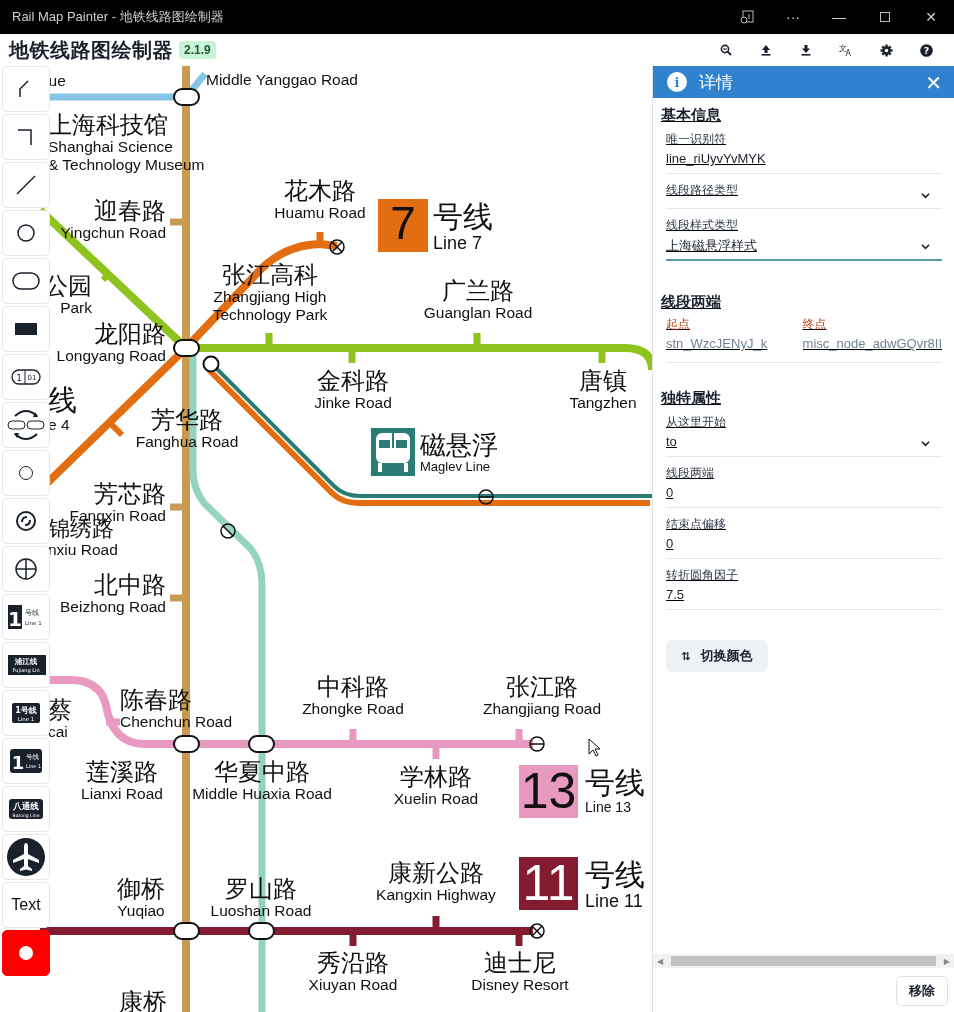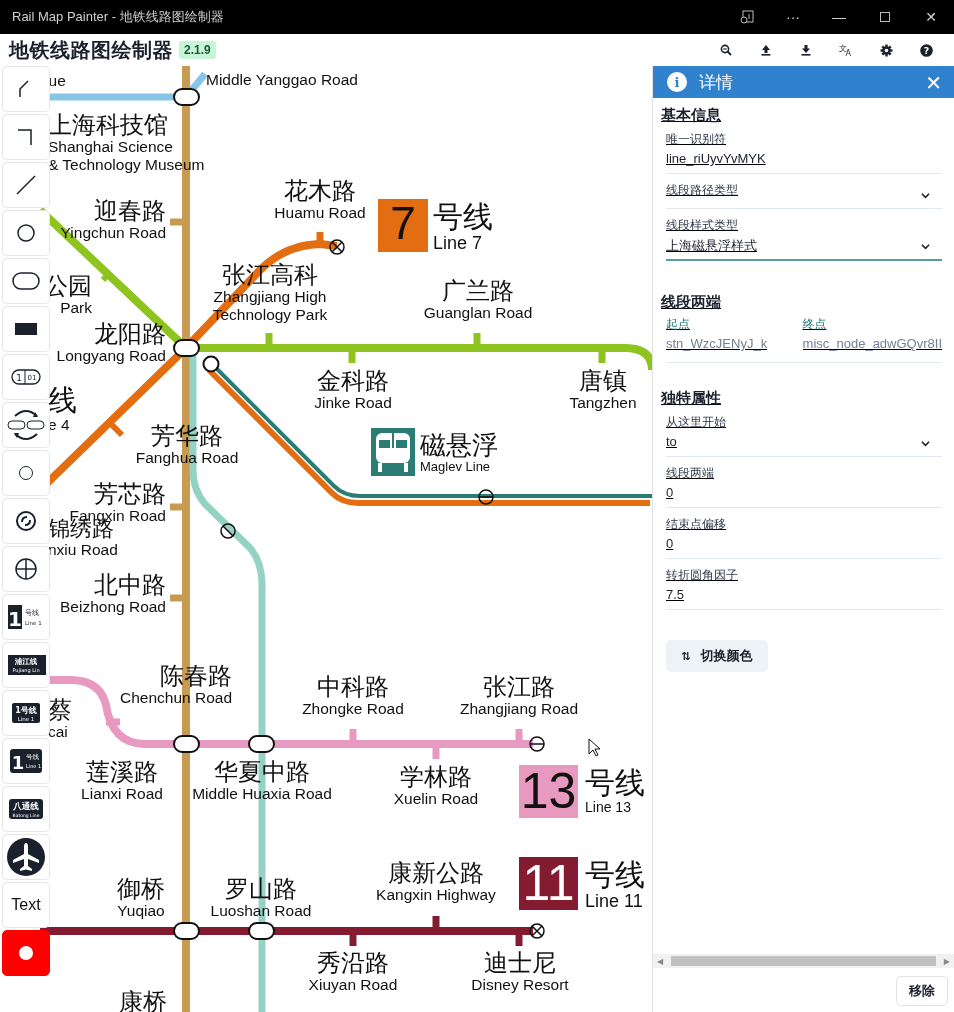--- a/index.html
+++ b/index.html
@@ -30,21 +30,21 @@
   .panel-head .close { position: absolute; right: 12px; top: 5px; font-size: 20px; color: #fff; }
   .section { padding: 8px 8px 16px 8px; text-decoration: underline; }
   .section h3 { font-size: 15px; font-weight: bold; color: #1a202c; margin-bottom: 4px; }
   .field { margin: 0 4px 6px 5px; border-bottom: 1px solid #e2e8f0; padding: 2px 0 6px 0; position: relative; }
   .field .fl { font-size: 12px; color: #2d3748; display: block; margin-bottom: 3px; }
   .field .fv { font-size: 13px; color: #1a202c; display: block; height: 16px; }
   .field .chev { position: absolute; right: 12px; bottom: 8px; width: 9px; height: 9px; }
   .field.active { border-bottom: 2px solid #5a9aa6; }
   .two { display: flex; margin: 0 4px 0 5px; border-bottom: 1px solid #e2e8f0; }
   .two .col { width: 142px; padding-bottom: 6px; }
-  .two .fl { font-size: 12px; color: #0f766e; display: block; margin-bottom: 3px; }
+  .two .fl { font-size: 12px; color: #c2410c; display: block; margin-bottom: 3px; }
   .two .fv { font-size: 13px; color: #718096; display: block; white-space: nowrap; overflow: hidden; height: 16px; }
   .btn-swap { margin: 8px 0 0 13px; width: 102px; height: 32px; background: #edf2f7; border-radius: 5px; display: flex; align-items: center;
     justify-content: center; font-size: 13px; font-weight: bold; color: #1a202c; }
   .hscroll { position: absolute; left: 0; top: 888px; width: 301px; height: 14px; background: #f1f1f1; }
   .hscroll .thumb { position: absolute; left: 18px; top: 2px; width: 265px; height: 10px; background: #c1c1c1; }
   .hscroll .arr { position: absolute; top: 3px; font-size: 8px; color: #888; }
   .btn-remove { position: absolute; right: 6px; top: 910px; width: 52px; height: 30px; border: 1px solid #e2e2e2; border-radius: 5px;
     font-size: 13px; font-weight: bold; display: flex; align-items: center; justify-content: center; color: #1a202c; }
 </style>
 </head>
@@ -235,49 +235,49 @@
     <span class="en">Jinke Road</span>
   </div>
   <div class="lbl" style="left:565px;top:303px;width:76px">
     <span class="zh">唐镇</span>
     <span class="en">Tangzhen</span>
   </div>
   <div class="lbl" style="left:48px;top:320px;text-align:left">
     <span class="zh" style="font-size:29px">线</span>
     <span class="en">e 4</span>
   </div>
-  <div class="lbl" style="left:128px;top:358px;width:118px">
+  <div class="lbl" style="left:128px;top:342px;width:118px">
     <span class="zh">芳华路</span>
     <span class="en">Fanghua Road</span>
   </div>
   <div class="lbl" style="left:58px;top:416px;text-align:right;width:108px">
     <span class="zh">芳芯路</span>
     <span class="en">Fangxin Road</span>
   </div>
   <div class="lbl" style="left:48px;top:452px;text-align:left">
     <span class="zh" style="font-size:22px">锦绣路</span>
     <span class="en">nxiu Road</span>
   </div>
   <div class="lbl" style="left:52px;top:507px;text-align:right;width:114px">
     <span class="zh">北中路</span>
     <span class="en">Beizhong Road</span>
   </div>
-  <div class="lbl" style="left:120px;top:598px;text-align:right">
+  <div class="lbl" style="left:120px;top:622px;text-align:left">
     <span class="zh">陈春路</span>
     <span class="en">Chenchun Road</span>
   </div>
   <div class="lbl" style="left:48px;top:632px;text-align:left">
     <span class="zh">蔡</span>
     <span class="en">cai</span>
   </div>
   <div class="lbl" style="left:296px;top:609px;width:114px">
     <span class="zh">中科路</span>
     <span class="en">Zhongke Road</span>
   </div>
-  <div class="lbl" style="left:454px;top:609px;width:130px">
+  <div class="lbl" style="left:477px;top:609px;width:130px">
     <span class="zh">张江路</span>
     <span class="en">Zhangjiang Road</span>
   </div>
   <div class="lbl" style="left:76px;top:694px;width:92px">
     <span class="zh">莲溪路</span>
     <span class="en">Lianxi Road</span>
   </div>
   <div class="lbl" style="left:184px;top:694px;width:156px">
     <span class="zh">华夏中路</span>
     <span class="en">Middle Huaxia Road</span>

